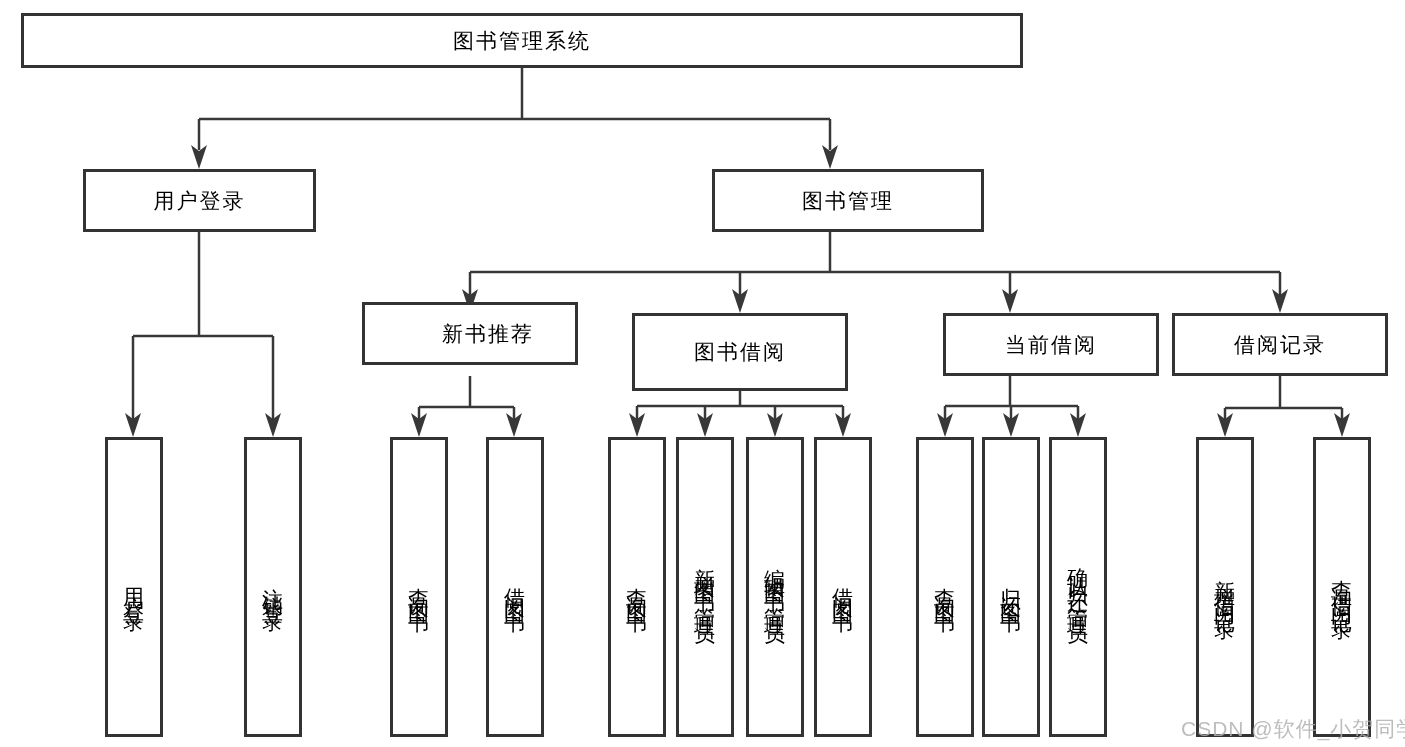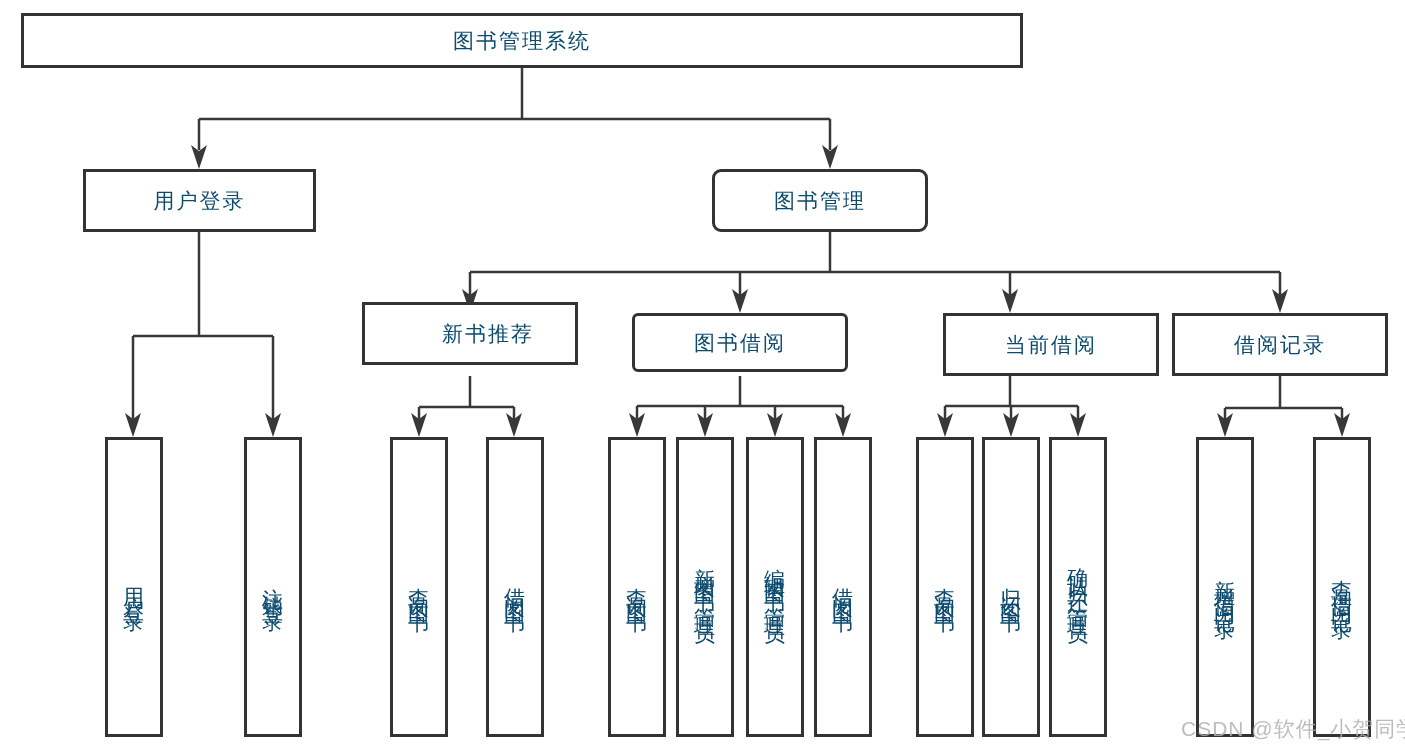--- a/index.html
+++ b/index.html
@@ -3,21 +3,21 @@
 <meta charset="utf-8">
 <style>
   html,body { margin:0; padding:0; background:#ffffff; }
   .canvas {
     position:relative; width:1405px; height:747px; background:#ffffff;
     font-family:"Liberation Sans","DejaVu Sans",sans-serif; overflow:hidden;
   }
   svg.connectors { position:absolute; left:0; top:0; width:1405px; height:747px; z-index:1; }
   .node {
     position:absolute; box-sizing:border-box; background:#ffffff;
-    border:3px solid #333333; color:#0c4a6e; z-index:2;
+    border:3px solid #333333; color:#000000; z-index:2;
     display:flex; align-items:center; justify-content:center;
   }
   .h-node { font-size:21px; letter-spacing:2px; white-space:nowrap; }
   .v-node { font-size:21px; }
   .v-node .vtext {
     writing-mode:vertical-rl; text-orientation:mixed;
     letter-spacing:8px; line-height:1; white-space:nowrap;
   }
   .watermark {
     position:absolute; left:1181px; top:715px; z-index:5;
@@ -92,24 +92,24 @@
       <polygon points="1011,437 1003,413 1011,419 1019,413"></polygon>
       <polygon points="1078,437 1070,413 1078,419 1086,413"></polygon>
       <polygon points="1225,437 1217,413 1225,419 1233,413"></polygon>
       <polygon points="1342,437 1334,413 1342,419 1350,413"></polygon>
     </g>
   </svg>
 
   <div class="node h-node" style="left:21px; top:13px; width:1002px; height:55px;">图书管理系统</div>
 
   <div class="node h-node" style="left:83px; top:169px; width:233px; height:63px;">用户登录</div>
-  <div class="node h-node" style="left:712px; top:169px; width:216px; height:63px;border-radius:9px;">图书管理</div>
+  <div class="node h-node" style="left:712px; top:169px; width:272px; height:63px;">图书管理</div>
 
   <div class="node h-node" style="left:362px; top:302px; width:216px; height:63px;padding-left:36px;">新书推荐</div>
-  <div class="node h-node" style="left:632px; top:313px; width:216px; height:59px;border-radius:6px;">图书借阅</div>
+  <div class="node h-node" style="left:632px; top:313px; width:216px; height:78px;">图书借阅</div>
   <div class="node h-node" style="left:943px; top:313px; width:216px; height:63px;">当前借阅</div>
   <div class="node h-node" style="left:1172px; top:313px; width:216px; height:63px;">借阅记录</div>
 
   <div class="node v-node" style="left:105px; top:437px; width:58px; height:300px;">
     <span class="vtext">用户登录</span>
   </div>
   <div class="node v-node" style="left:244px; top:437px; width:58px; height:300px;">
     <span class="vtext">注销登录</span>
   </div>
 

